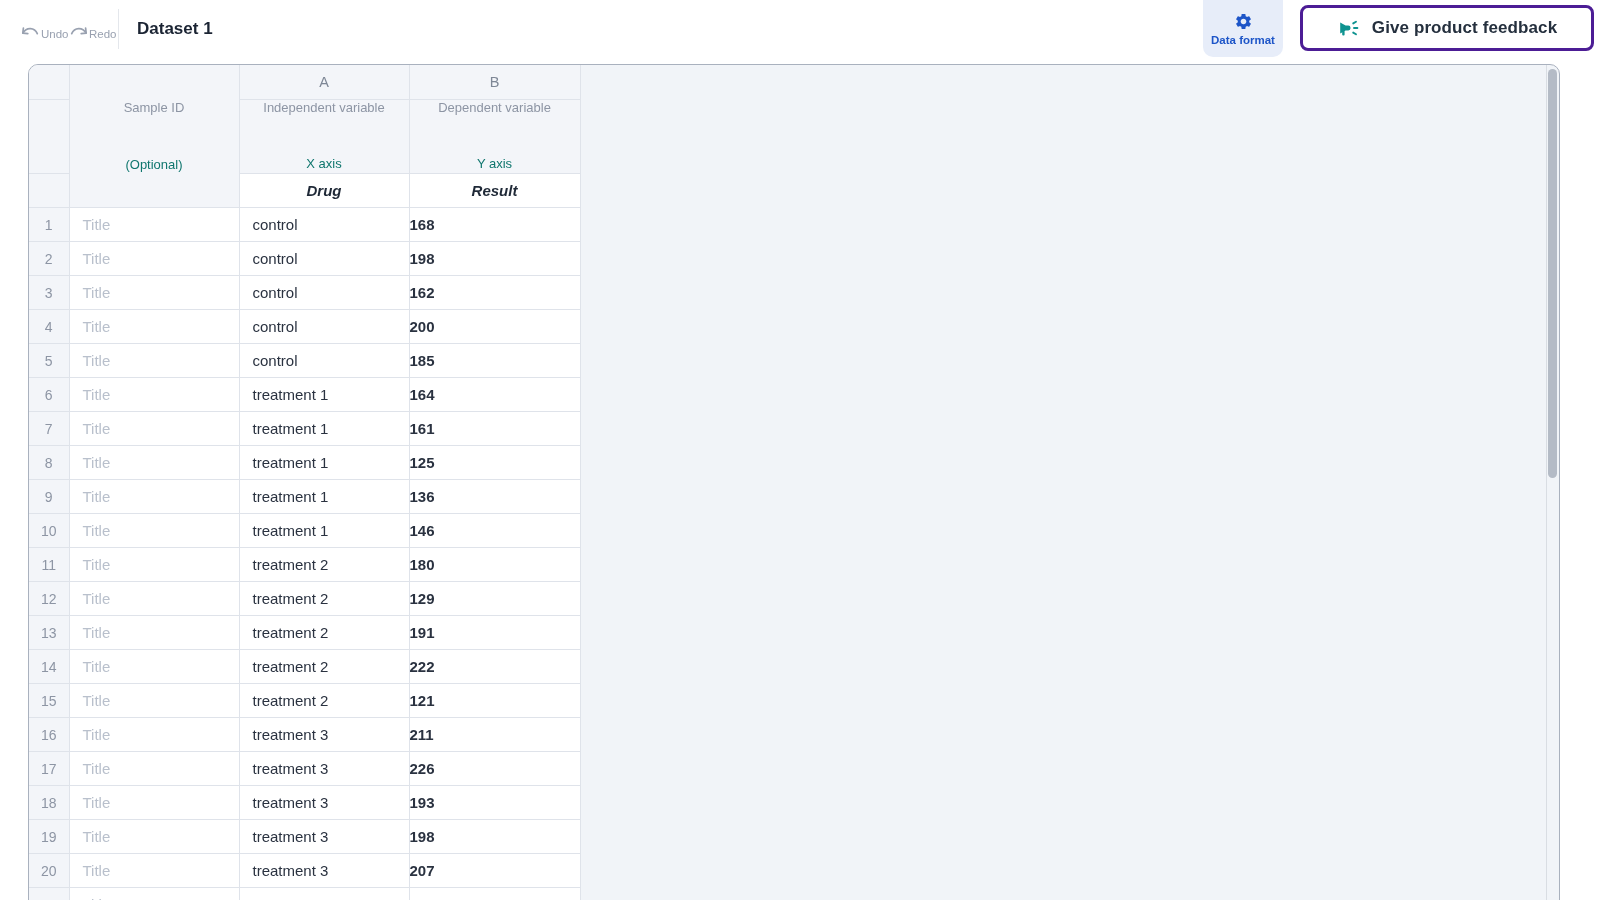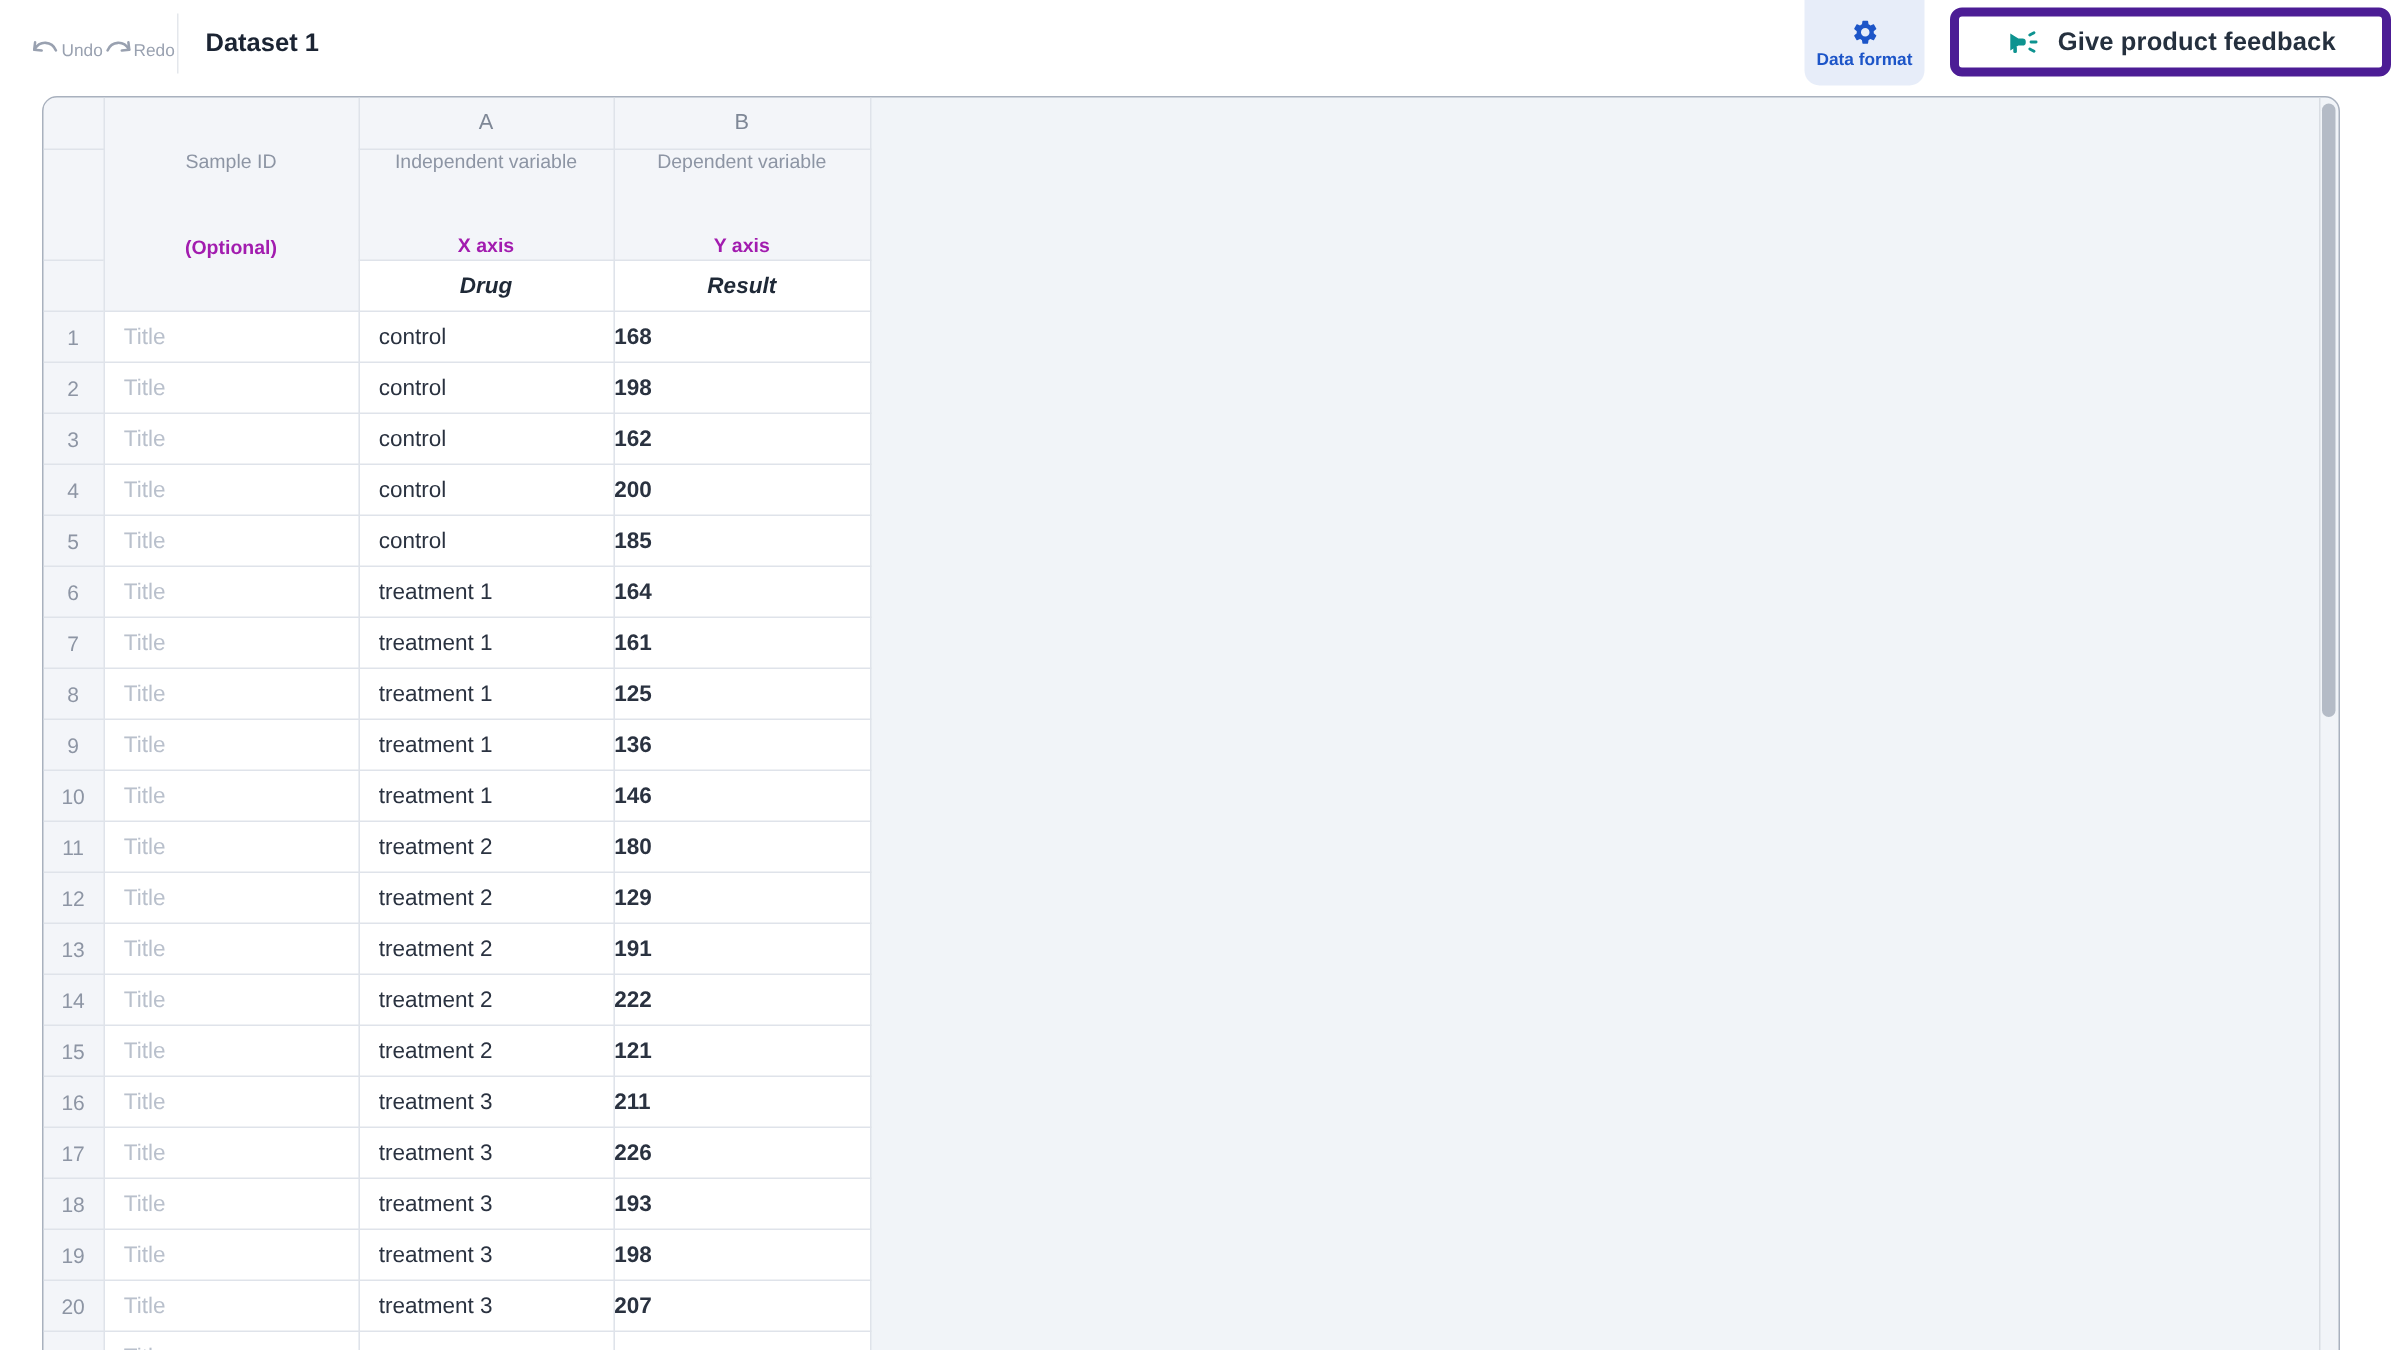--- a/index.html
+++ b/index.html
@@ -26,21 +26,21 @@
     font-size: 17px; font-weight: 700; color: #1b2433;
   }
   .data-format-btn {
     position: absolute; right: 317px; top: 0; width: 80px; height: 57px;
     background: #e7edf9; border: none; border-radius: 0 0 10px 10px; cursor: pointer;
     display: flex; flex-direction: column; align-items: center; justify-content: center;
   }
   .data-format-label { font-size: 11.5px; font-weight: 600; color: #1d55c8; margin-top: 0; }
   .feedback-btn {
     position: absolute; right: 6px; top: 5px; height: 46px; width: 294px;
-    background: #fff; border: 6px solid #4c1d95; border-radius: 8px; cursor: pointer;
+    background: #fff; border: 3px solid #4c1d95; border-radius: 8px; cursor: pointer;
     display: flex; align-items: center; justify-content: center; gap: 13px;
   }
   .feedback-label { font-size: 17px; font-weight: 600; color: #25303e; letter-spacing: 0.1px; }
 
   
   .sheet-card {
     position: absolute; left: 28px; top: 64px; width: 1532px; height: 900px;
     background: #f1f4f8; border: 1px solid #a9b1be; border-radius: 10px;
     overflow: hidden;
   }
@@ -55,21 +55,21 @@
   }
   .grid tr td:first-child { border-left: none; }
   .grid tr.hr1 td { border-top: none; }
   .h34 { height: 34px; }
   .h48 { height: 48px; }
 
   .rn { background: #f3f5f9; color: #8d95a4; font-size: 14px; text-align: center; }
   .letter { background: #f3f5f9; color: #7e8796; font-size: 14.5px; font-weight: 500; text-align: center; }
   .var-h { background: #f3f5f9; text-align: center; line-height: 1.3; }
   .var-desc { display: block; font-size: 13px; color: #8d95a4; }
-  .var-axis { display: block; font-size: 13px; font-weight: 700; color: #a21caf; margin-top: 40px; }
+  .var-axis { display: block; font-size: 13px; font-weight: 400; color: #0f766e; margin-top: 40px; }
   .sample-h { background: #f3f5f9; text-align: center; line-height: 1.35; }
   .name-cell { background: #fff; font-size: 15px; font-weight: 700; color: #1f2937; text-align: center; font-style: italic; }
 
   .cell { background: #fff; font-size: 15px; color: #2a3240; }
   .cell.sample { padding-left: 13px; color: #b9c0cc; }
   .cell.drug { padding-left: 13px; }
   .cell.result { padding-right: 13px; text-align: left; font-weight: bold; }
 
   
   .scroll-gutter {

